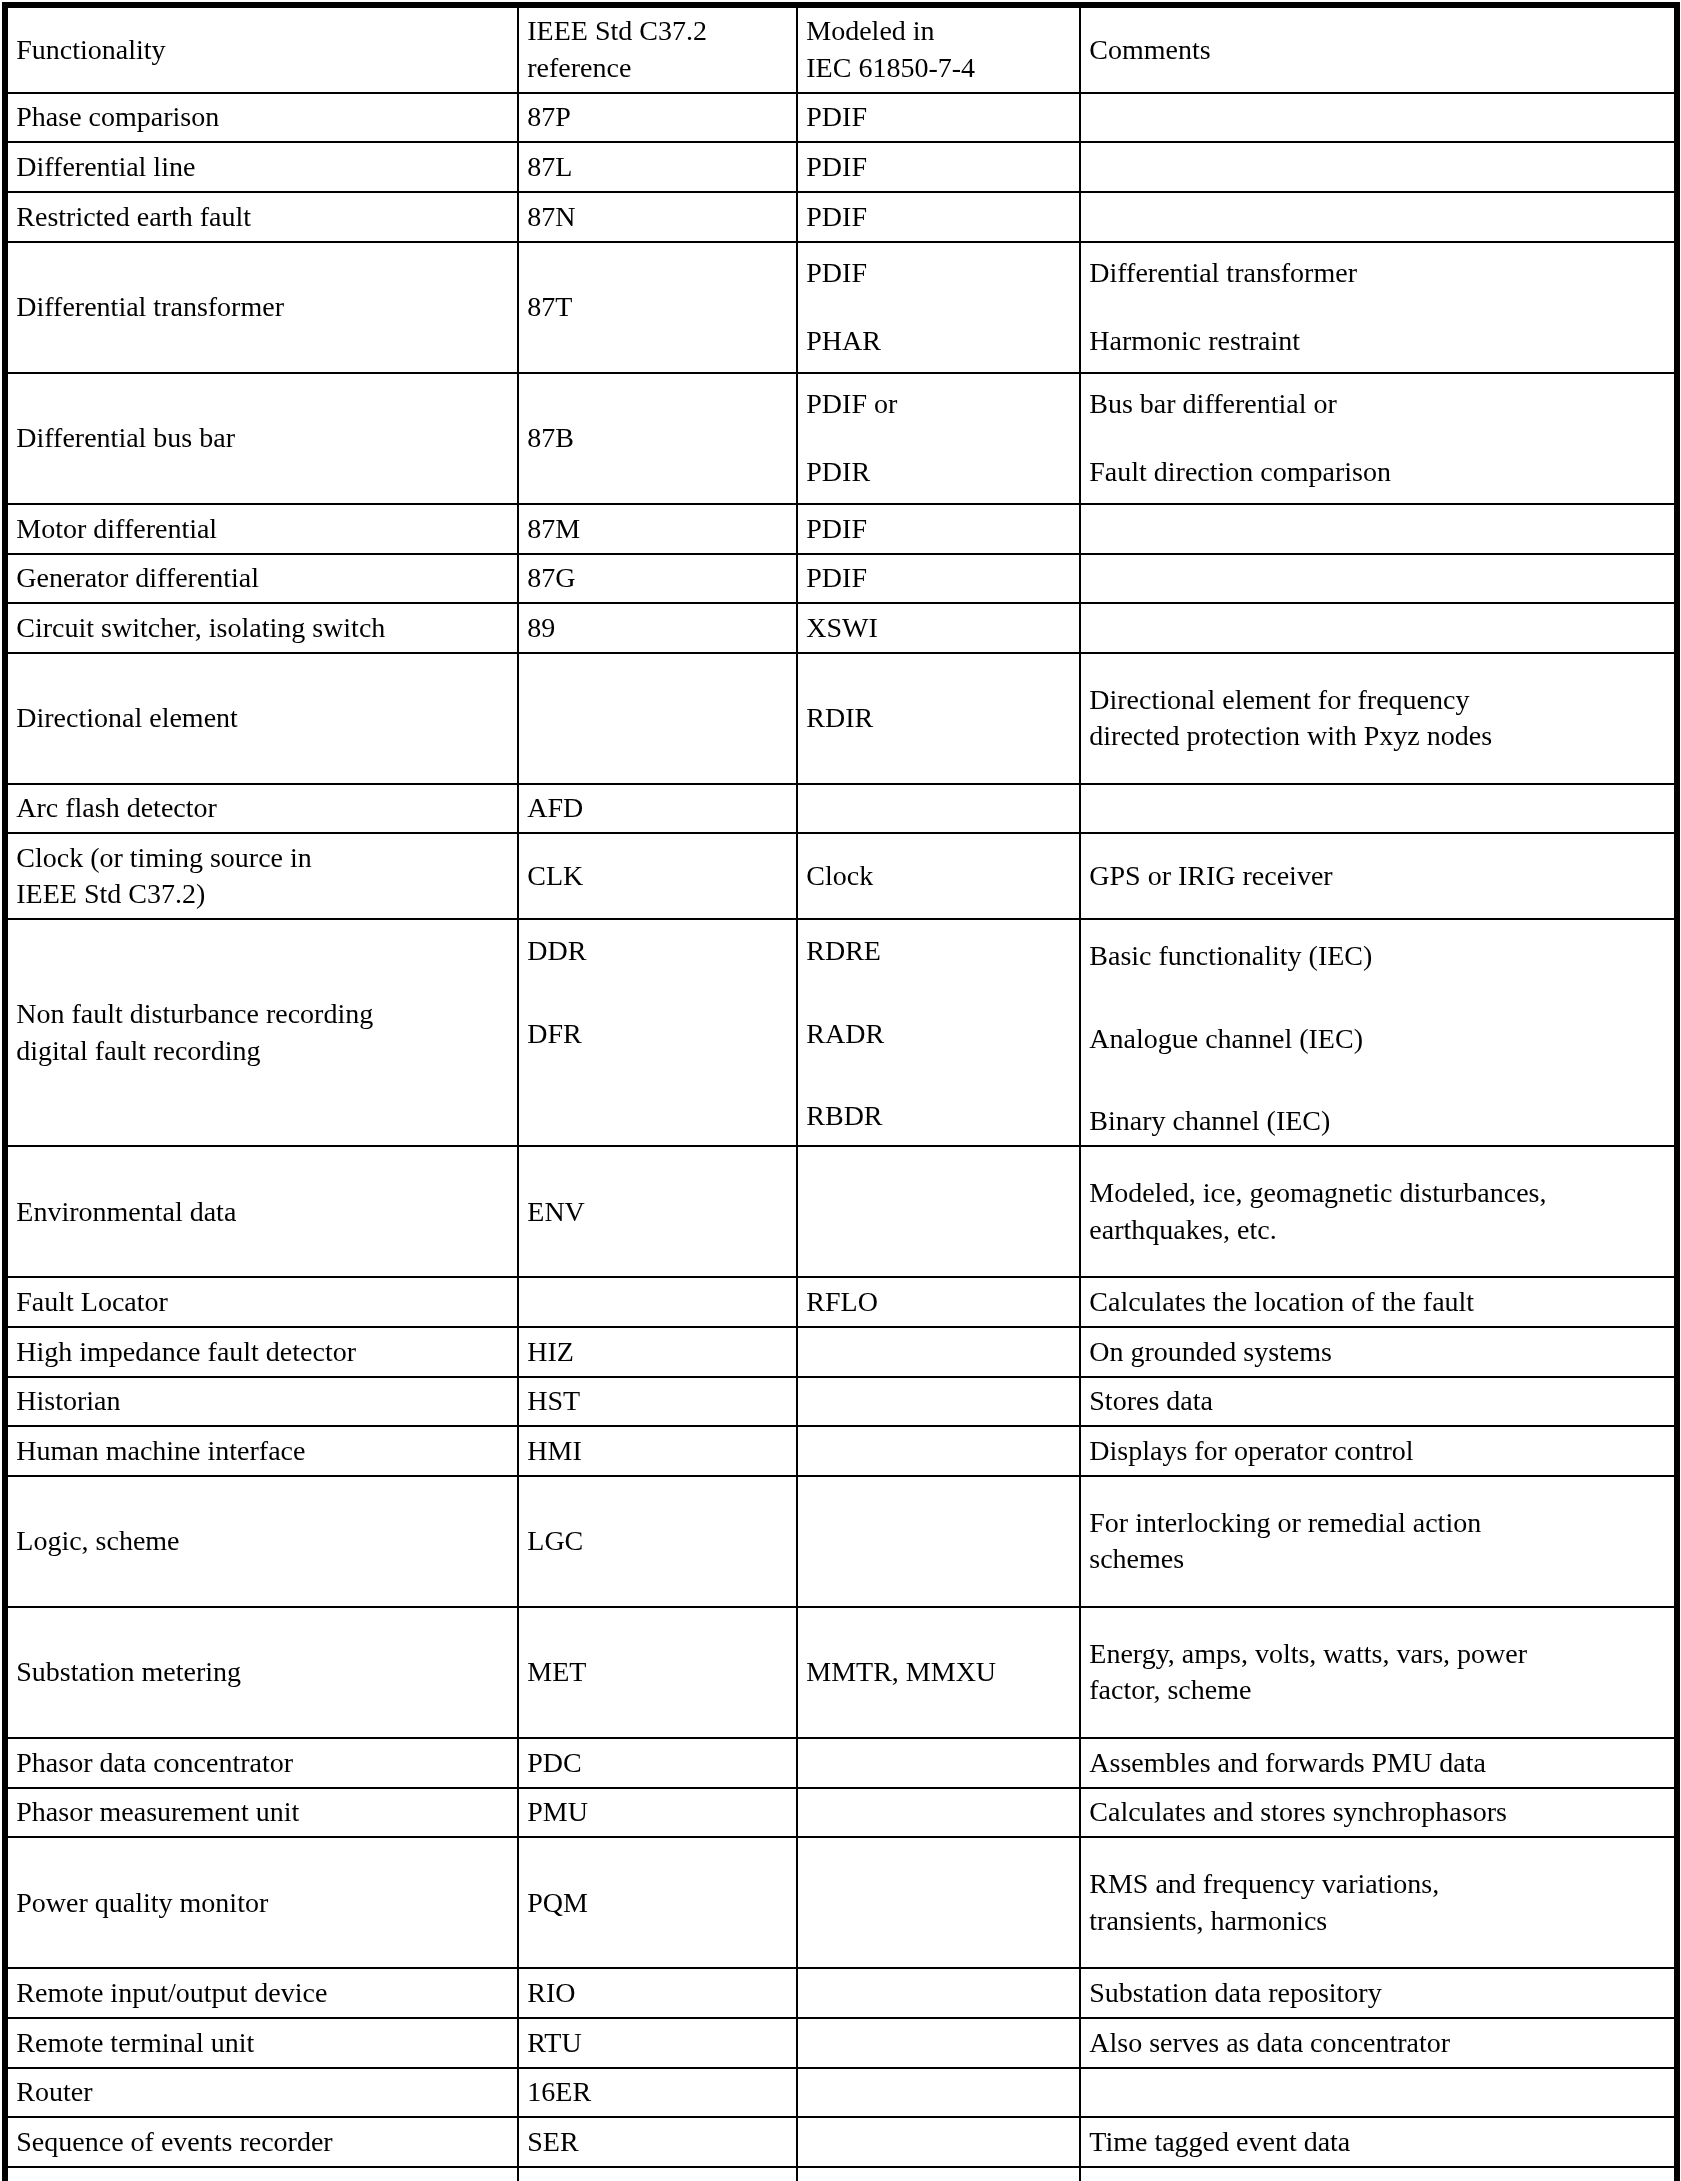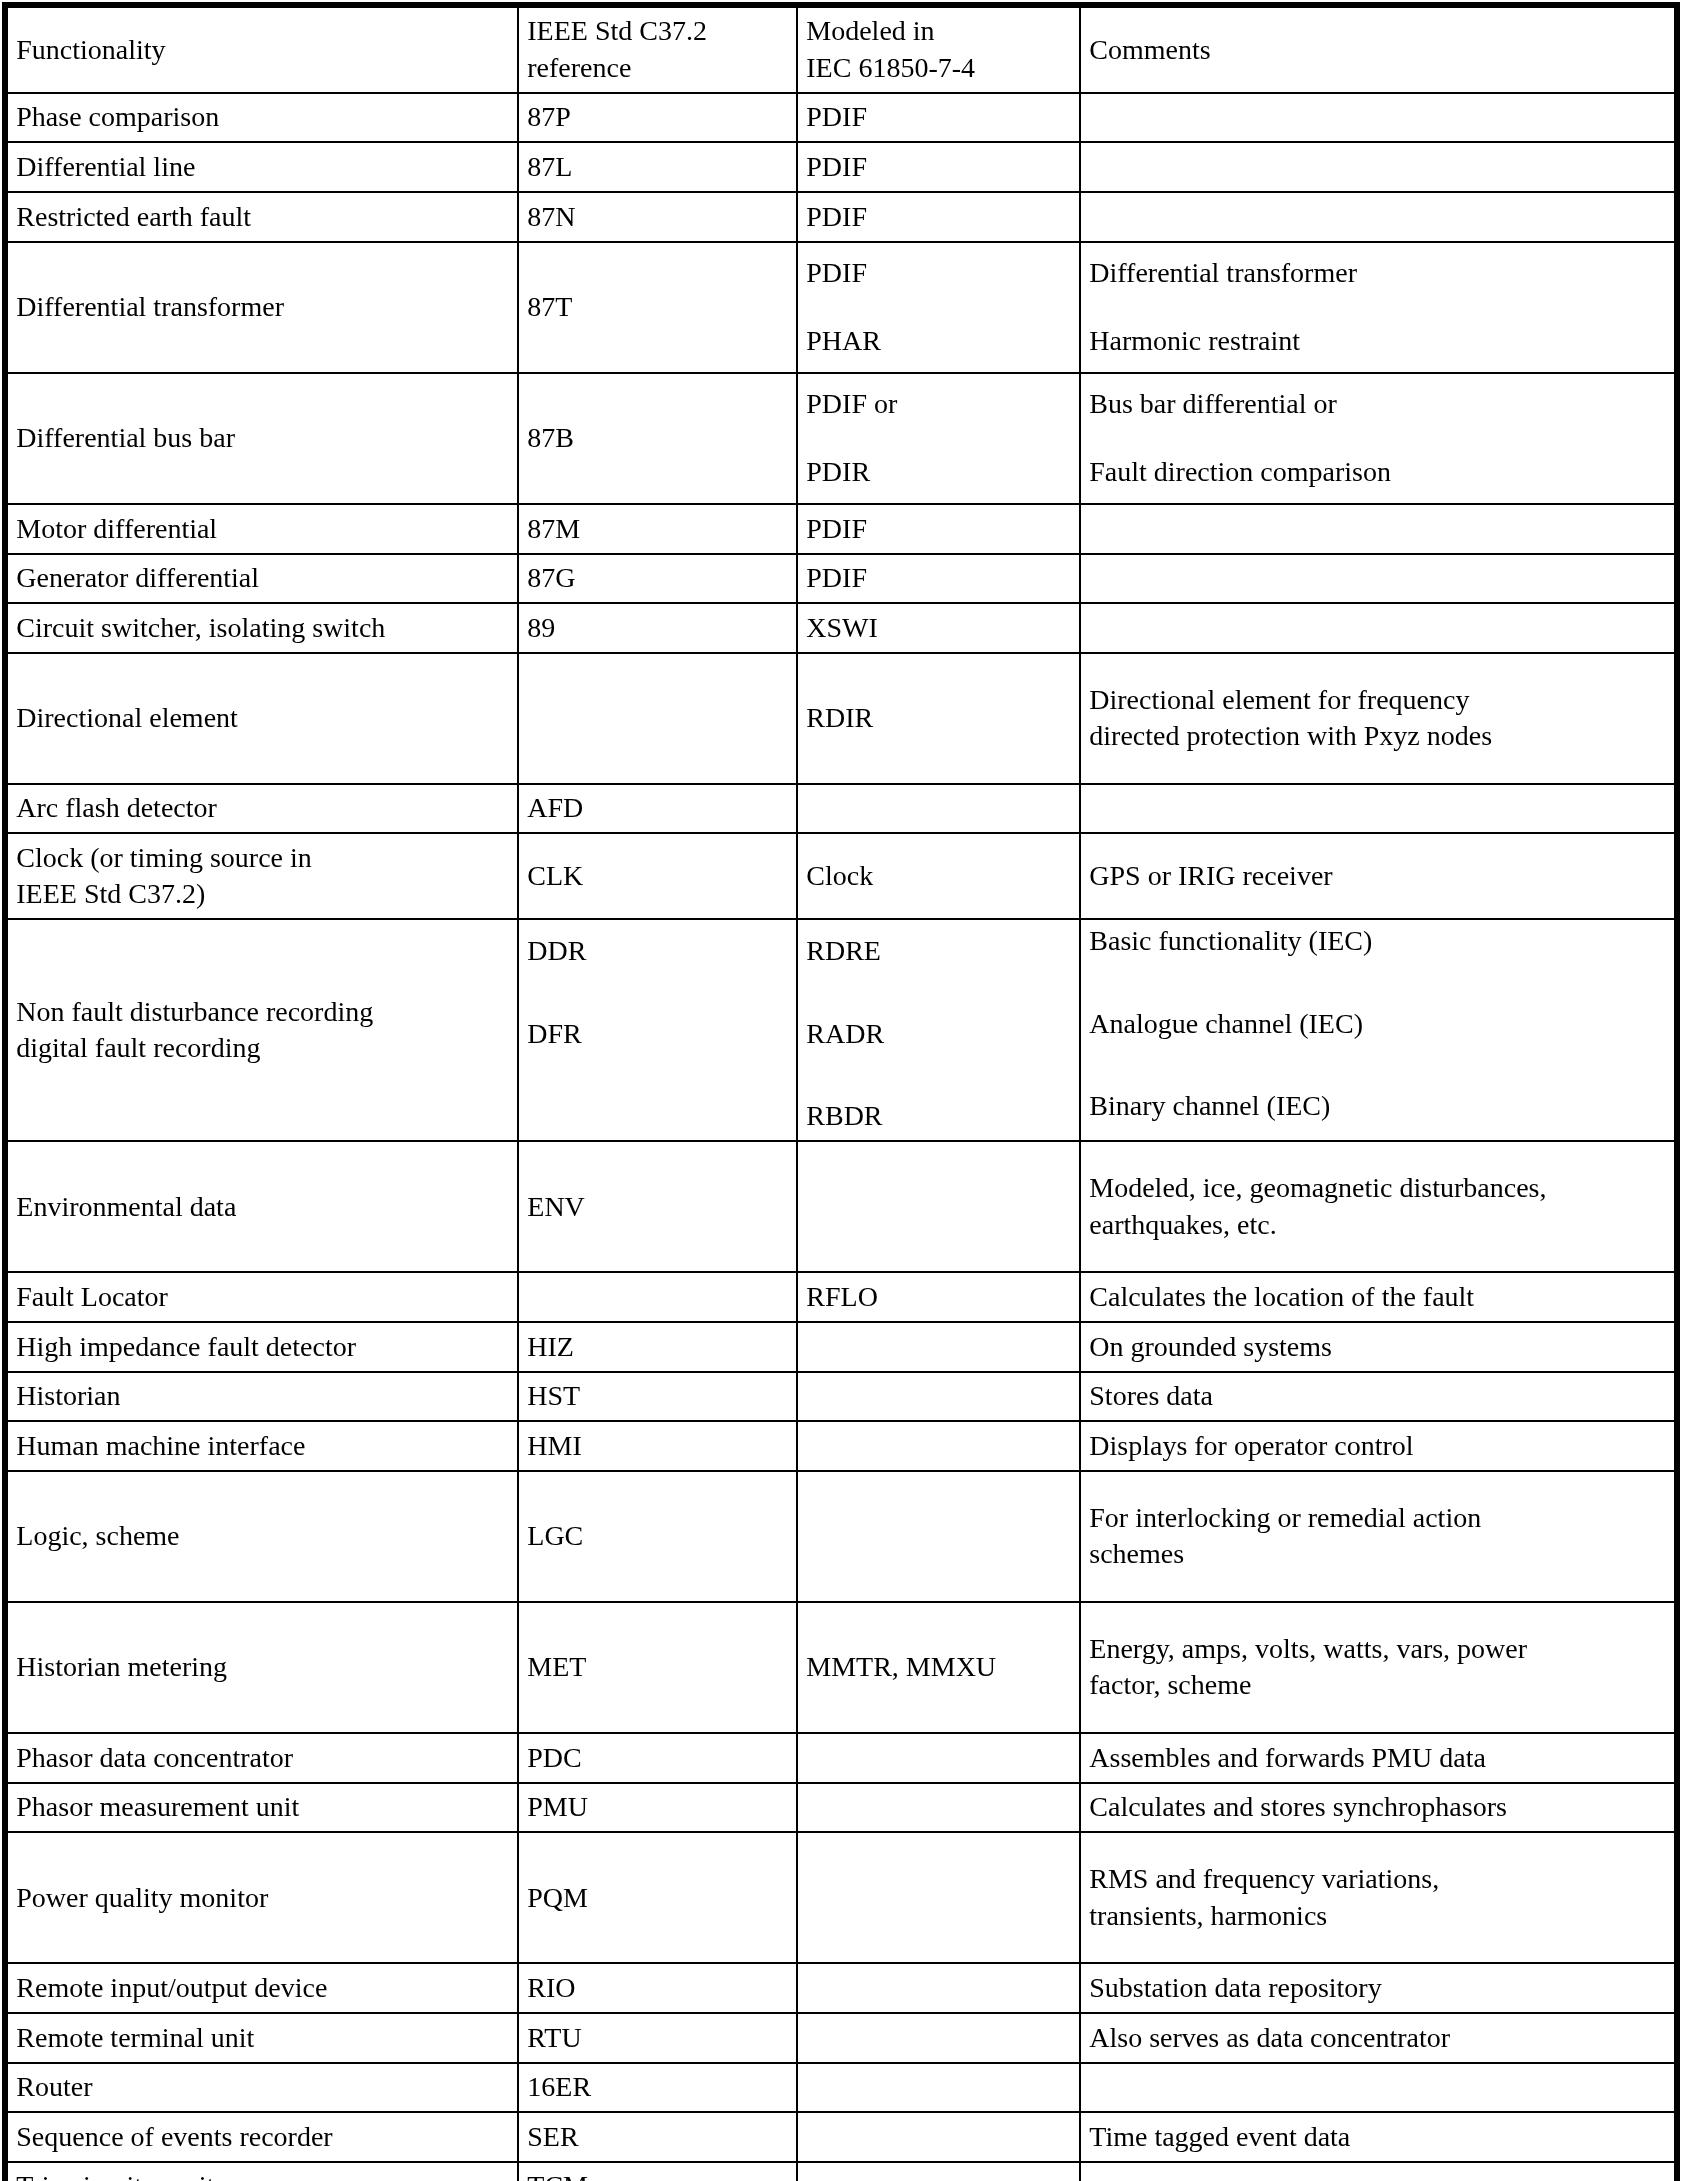--- a/index.html
+++ b/index.html
@@ -238,21 +238,21 @@
             <span>DFR</span>
           </span>
         </td>
         <td class="col-iec tall3" style="vertical-align:top;padding-top:13px;">
           <span class="stack gap3">
             <span>RDRE</span>
             <span>RADR</span>
             <span>RBDR</span>
           </span>
         </td>
-        <td class="col-comm tall3" style="vertical-align:top;padding-top:3px;">
+        <td class="col-comm tall3" style="vertical-align:top;padding-top:18px;">
           <span class="stack gap3">
             <span>Basic functionality (IEC)</span>
             <span>Analogue channel (IEC)</span>
             <span>Binary channel (IEC)</span>
           </span>
         </td>
       </tr>
 
       <tr>
         <td class="col-func tall2">Environmental data</td>
@@ -300,21 +300,21 @@
         <td class="col-iec tall2"></td>
         <td class="col-comm tall2">
           <span class="stack">
             <span>For interlocking or remedial action</span>
             <span>schemes</span>
           </span>
         </td>
       </tr>
 
       <tr>
-        <td class="col-func tall2">Historian metering</td>
+        <td class="col-func tall2">Substation metering</td>
         <td class="col-ieee tall2 indent">MET</td>
         <td class="col-iec tall2 center">MMTR, MMXU</td>
         <td class="col-comm tall2">
           <span class="stack">
             <span>Energy, amps, volts, watts, vars, power</span>
             <span>factor, scheme</span>
           </span>
         </td>
       </tr>
 

